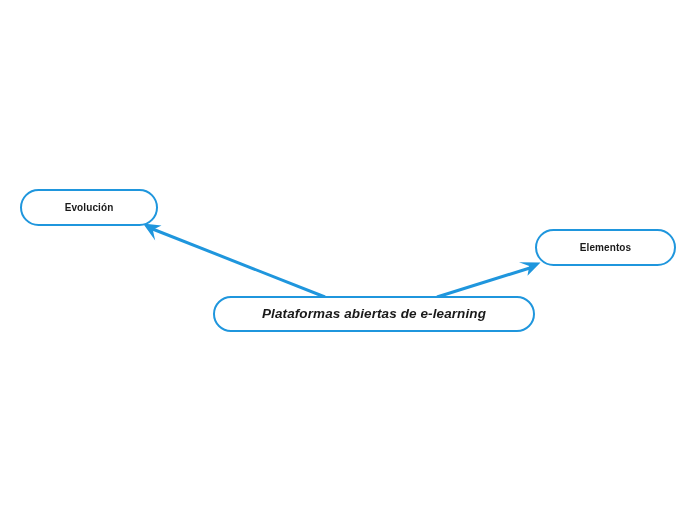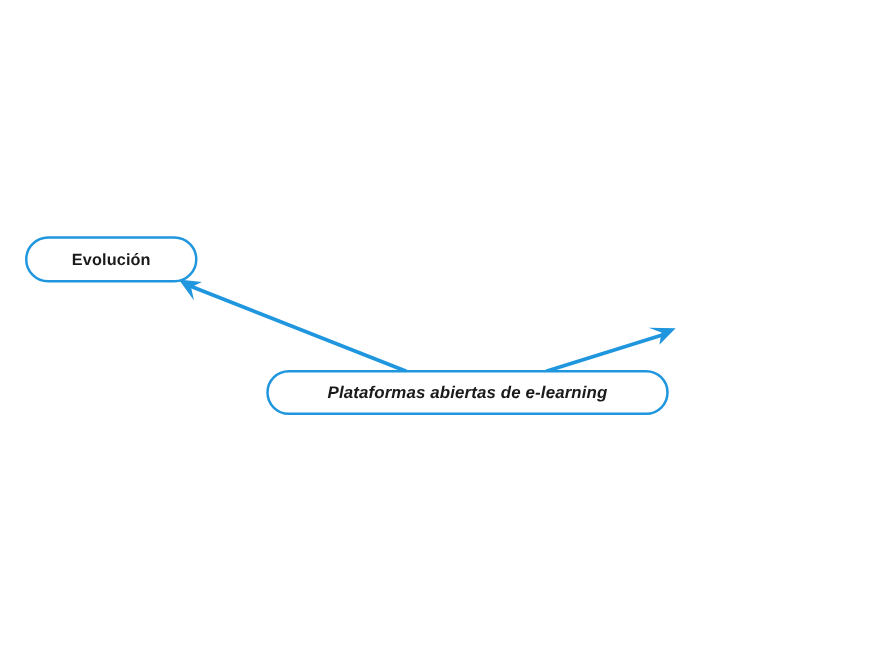--- a/index.html
+++ b/index.html
@@ -33,21 +33,21 @@
     align-items: center;
     justify-content: center;
     background: #ffffff;
     border: 2px solid #1f96dd;
     border-radius: 999px;
     z-index: 2;
   }
   .node-label {
     font-family: "Liberation Sans", sans-serif;
     font-weight: bold;
-    font-size: 13px;
+    font-size: 10px;
     line-height: 1;
     color: #1a1a1a;
     white-space: nowrap;
     letter-spacing: 0.1px;
   }
   #node-evolucion {
     left: 20px;
     top: 189px;
     width: 138px;
     height: 37px;
@@ -84,18 +84,21 @@
     <g>
       <line x1="437" y1="297" x2="533" y2="267" stroke="#1f96dd" stroke-width="3" stroke-linecap="butt"></line>
       <path d="M 540.5 262.5 L 527.5 275.7 L 529.2 265.9 L 519.0 262.2 Z" fill="#1f96dd"></path>
     </g>
   </svg>
 
   <div class="node" id="node-evolucion">
     <span class="node-label">Evolución</span>
   </div>
 
+  <div class="node" id="node-elementos">
+    <span class="node-label">Elementos</span>
+  </div>
 
   <div class="node" id="node-central">
     <span class="node-label">Plataformas abiertas de e-learning</span>
   </div>
 
 </div>
 
 </body></html>

